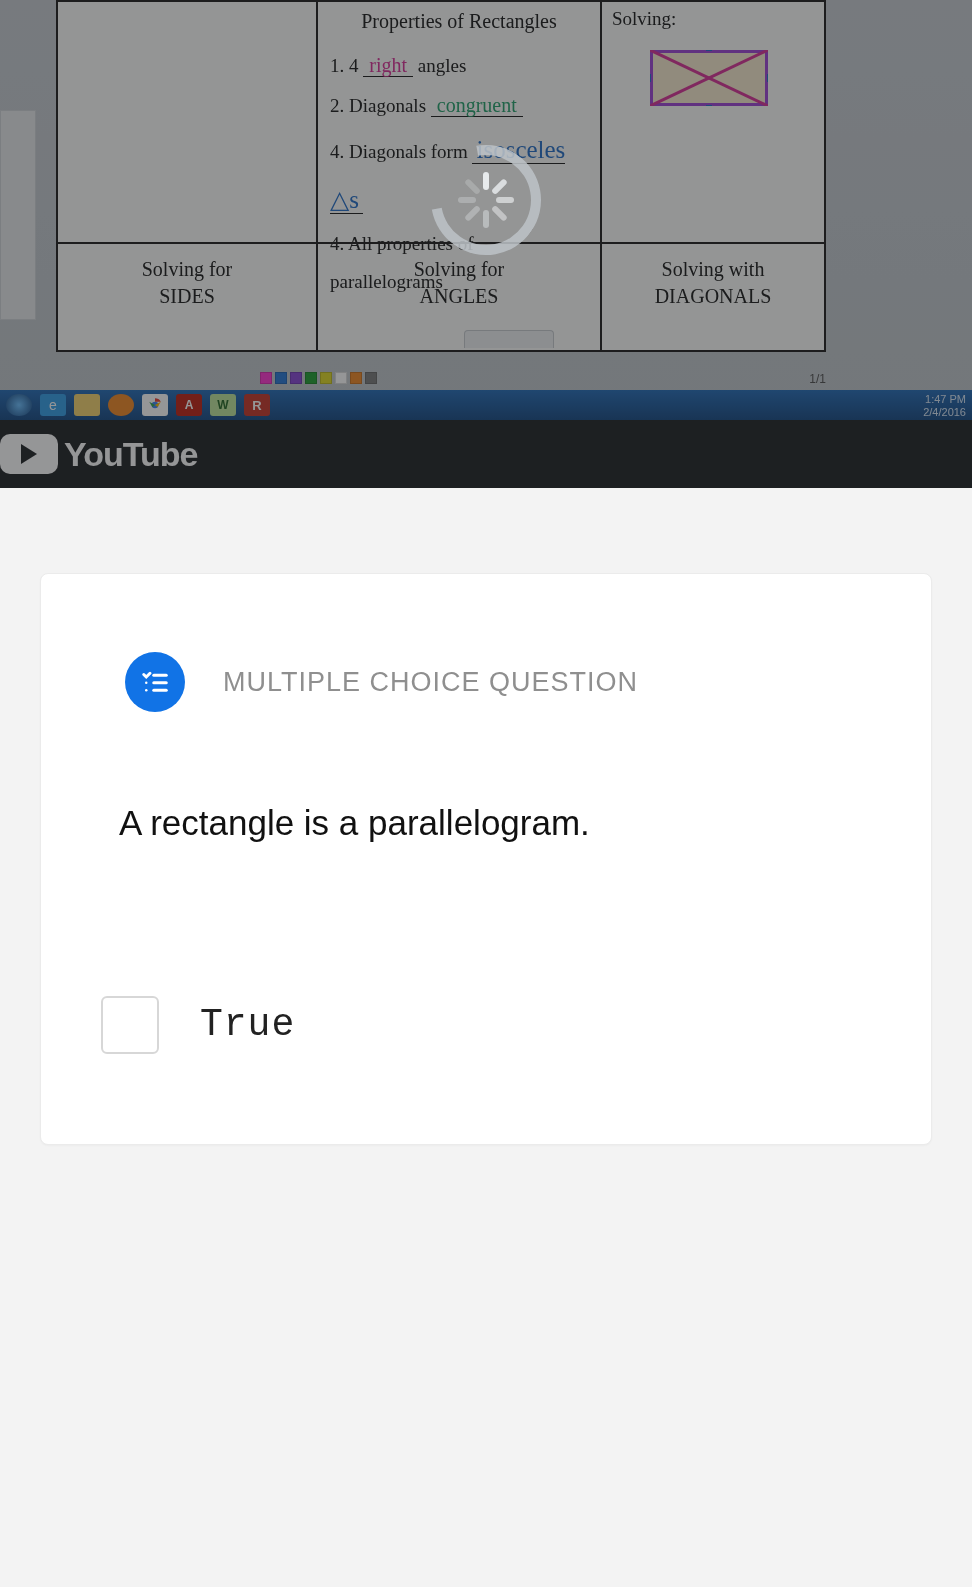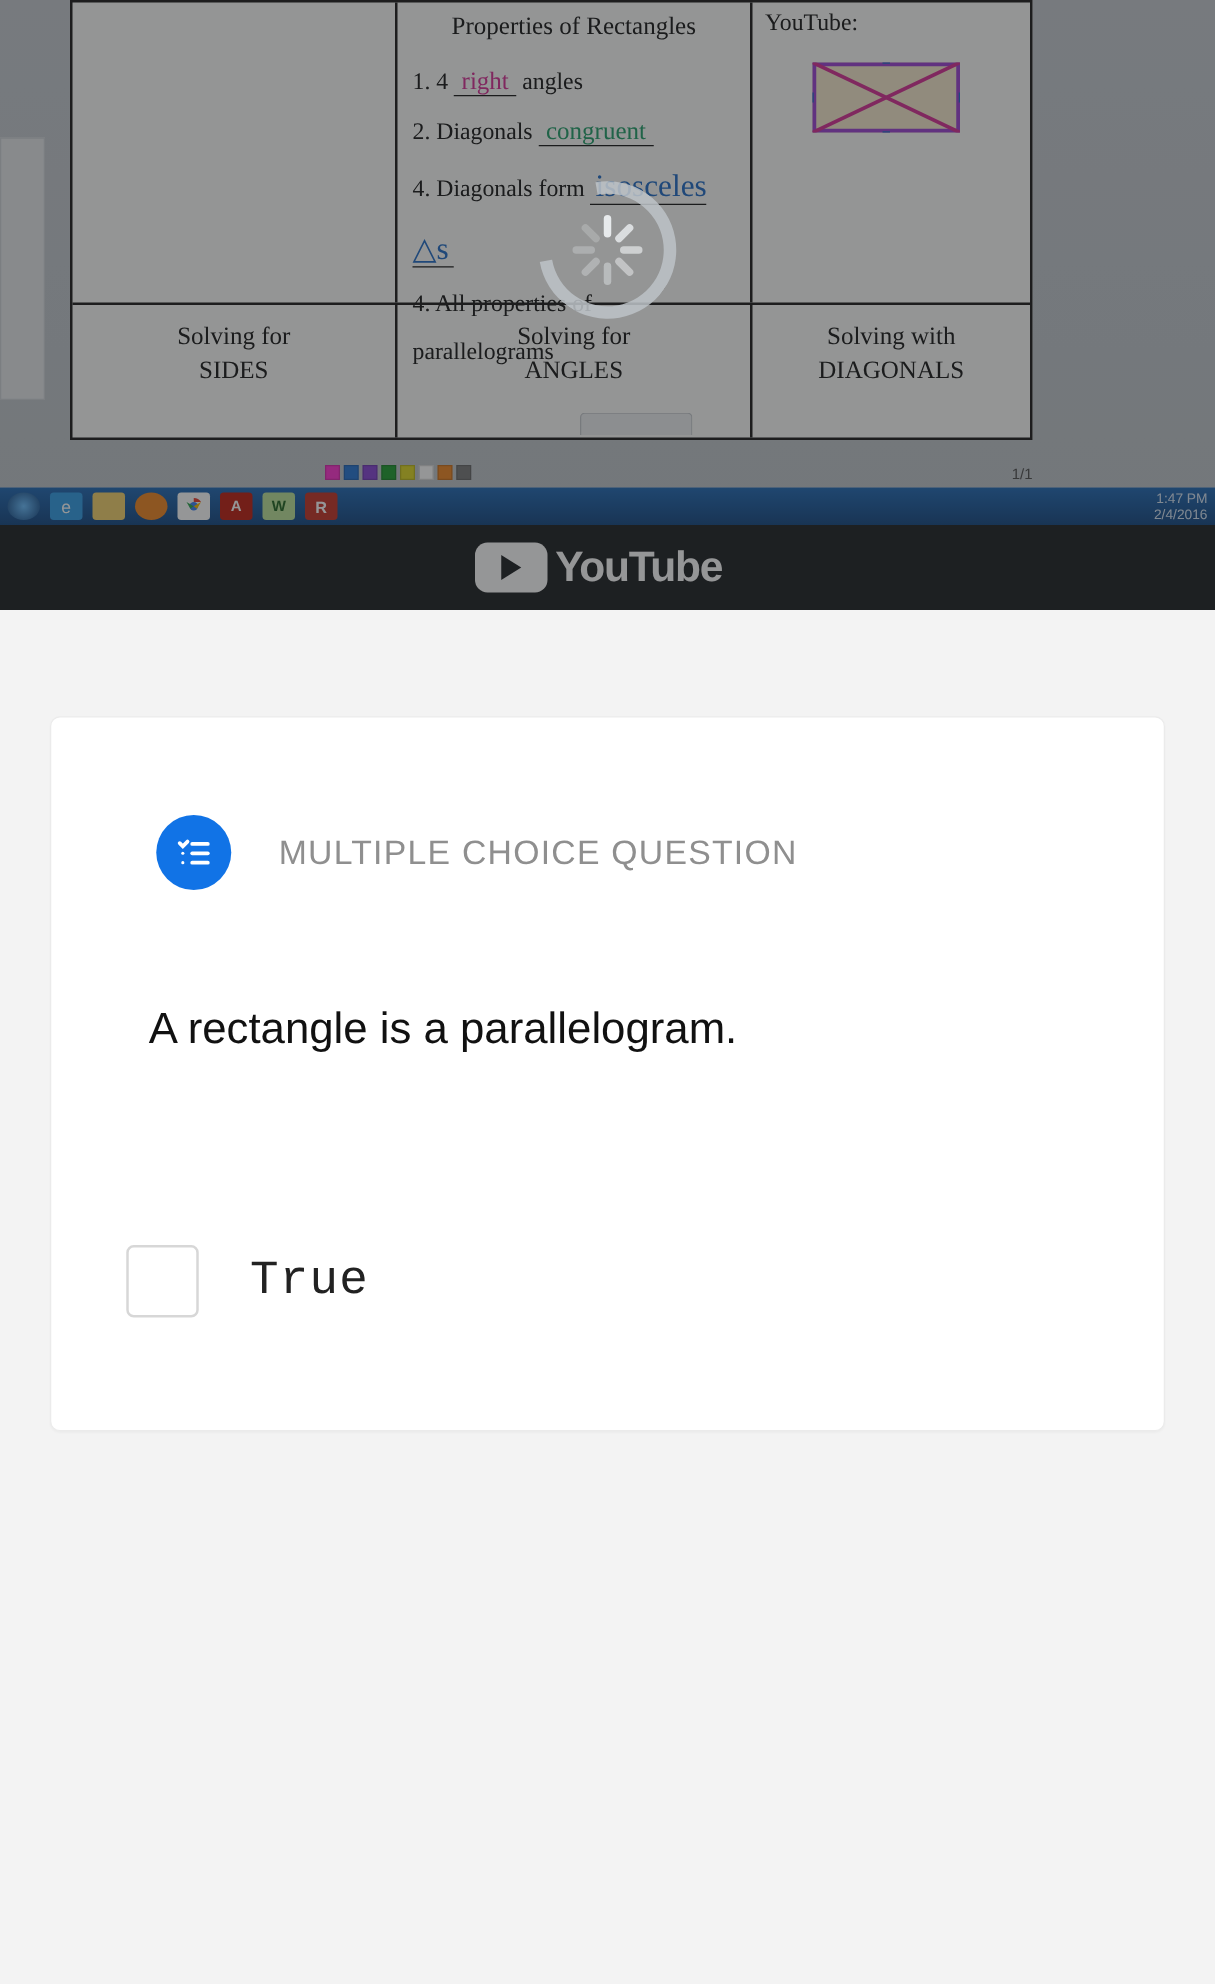--- a/index.html
+++ b/index.html
@@ -103,21 +103,21 @@
   .taskbar { bottom:68px; }
   .taskbar .items { display:flex; align-items:center; height:100%; gap:8px; padding-left:6px;}
   .tb { width:26px; height:22px; border-radius:3px; background:rgba(255,255,255,0.15); display:flex;align-items:center;justify-content:center; font-size:14px;}
   .tb svg { width:16px; height:16px; }
   .clock { position:absolute; right:6px; top:0; height:100%; width:60px; text-align:right; color:#d9e6f5; font:11px Arial; padding-top:3px; line-height:1.15;}
 
   
   .yt-strip {
     position:absolute; left:0; right:0; bottom:0; height:68px;
     background:#26282b;
-    display:flex; justify-content:center; align-items:center;
+    display:flex; justify-content:flex-start; align-items:center;
     padding-right:14px;
   }
   .yt-logo { display:flex; align-items:center; gap:6px; color:#fff; font-weight:600; font-size:34px; letter-spacing:-1px;}
   .yt-play { width:58px; height:40px; background:#fff; border-radius:10px; display:flex; align-items:center; justify-content:center;}
   .yt-play .tri { width:0;height:0;border-left:16px solid #26282b;border-top:10px solid transparent;border-bottom:10px solid transparent;}
 
   
   .page-lower { position:absolute; left:0; top:488px; right:0; bottom:0; background:#f3f3f3;}
   .card {
     position:absolute; left:40px; right:40px; top:85px;
@@ -172,21 +172,21 @@
               <span class="hand2">congruent</span>
             </div>
             <div>
               <span>4.  Diagonals form</span>
               <span class="hand3">isosceles △s</span>
             </div>
             <div>4.  All properties of parallelograms</div>
           </div>
         </div>
         <div class="col-c">
-          <div class="pic-label">YouTube:</div>
+          <div class="pic-label">Solving:</div>
           <div class="rect-pic">
             <div class="outline"></div>
             <svg viewBox="0 0 118 56">
               <line x1="0" y1="0" x2="118" y2="56" stroke="#d9379a" stroke-width="3"></line>
               <line x1="118" y1="0" x2="0" y2="56" stroke="#d9379a" stroke-width="3"></line>
               <line x1="56" y1="-6" x2="62" y2="-6" stroke="#2a72c9" stroke-width="2" transform="translate(0,6)"></line>
               <line x1="-6" y1="24" x2="-6" y2="32" stroke="#2a72c9" stroke-width="2" transform="translate(6,0)"></line>
               <line x1="118" y1="24" x2="118" y2="32" stroke="#2a72c9" stroke-width="2" transform="translate(0,0)"></line>
               <line x1="56" y1="56" x2="62" y2="56" stroke="#2a72c9" stroke-width="2"></line>
             </svg>

